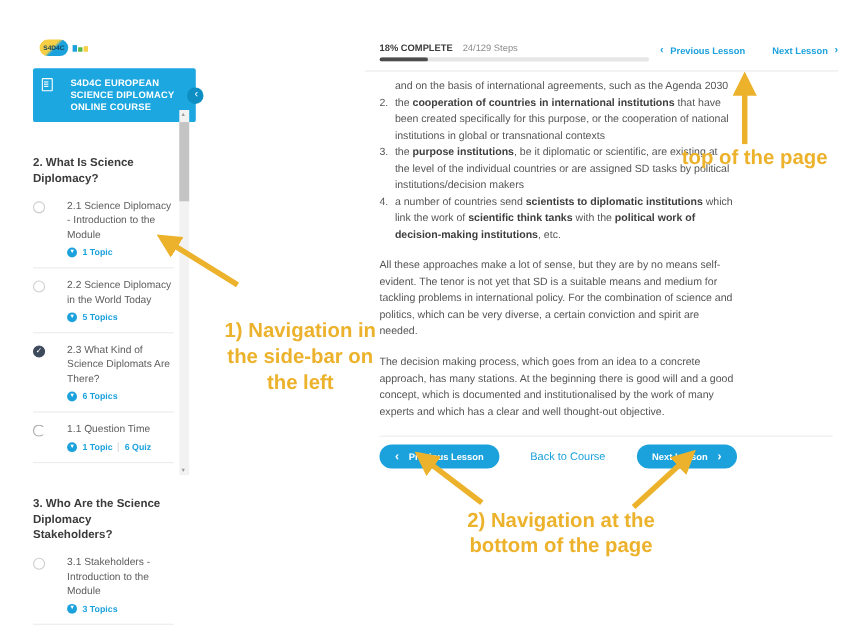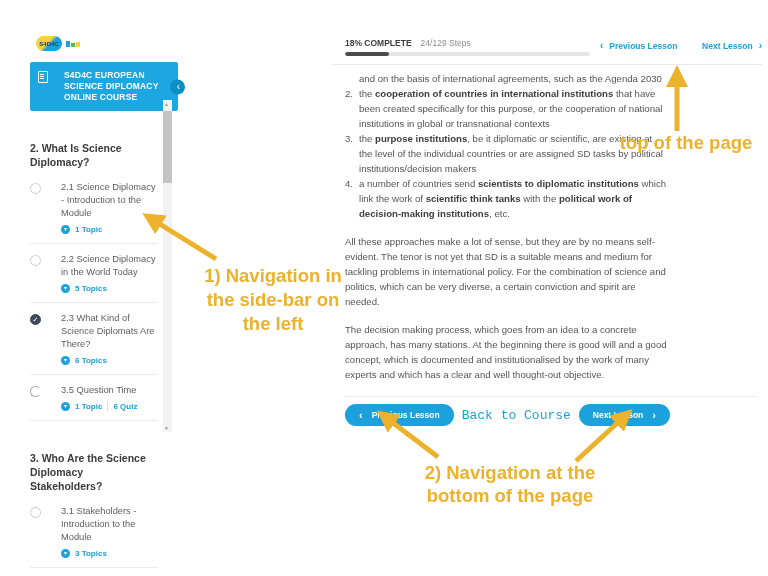--- a/index.html
+++ b/index.html
@@ -60,25 +60,25 @@
   .content{position:absolute;left:345px;top:71px;width:412px;font-size:9.6px;color:#555;line-height:15px;}
   .c-wrap{width:322px;}
   .c-row{display:flex;}
   .c-num{width:14px;flex:none;}
   .c-text b,.c-text strong{color:#3e3e3e;}
   .c-para{margin-top:13px;}
   .footer-divider{margin-top:14px;height:1px;background:#ececec;width:412px;}
   .footer-nav{display:flex;align-items:center;justify-content:space-between;width:325px;margin-top:7px;}
   .pill{display:flex;align-items:center;gap:9px;background:#1ba1dc;color:#fff;border:none;border-radius:12px;height:22px;padding:0 14px;font-family:inherit;font-size:8.5px;font-weight:bold;cursor:pointer;}
   .pill .chev{font-size:11px;line-height:8px;}
-  .back-link{color:#1ba1dc;font-size:13px;cursor:pointer;text-decoration:none;font-family:Liberation Mono, monospace;}
+  .back-link{color:#1ba1dc;font-size:10px;cursor:pointer;text-decoration:none;}
 
   
   .ann{position:absolute;color:#ecb22c;font-weight:bold;font-size:18.5px;text-align:center;}
-  .ann1{left:183px;top:264px;width:180px;line-height:24px;}
+  .ann1{left:183px;top:288px;width:180px;line-height:24px;}
   .ann2{left:410px;top:461px;width:200px;line-height:23px;}
   .ann3{left:606px;top:132px;width:160px;line-height:21px;}
   .arrows{position:absolute;left:0;top:0;pointer-events:none;}
 </style>
 </head>
 <body>
 
 <div class="page">
 
   <div class="logo">
@@ -128,21 +128,21 @@
             <div class="sb-title">2.3 What Kind of Science Diplomats Are There?</div>
             <div class="sb-badges">
               <span class="badge-icon">▾</span>
               <span class="badge-label">6 Topics</span>
             </div>
           </div>
         </div>
         <div class="sb-item">
           <span class="sb-status in-progress"></span>
           <div class="sb-item-body">
-            <div class="sb-title">3.5 Question Time</div>
+            <div class="sb-title">1.1 Question Time</div>
             <div class="sb-badges">
               <span class="badge-icon">▾</span>
               <span class="badge-label">1 Topic</span>
               <span class="badge-sep"></span>
               <span class="badge-label">6 Quiz</span>
             </div>
           </div>
         </div>
         <div class="sb-heading">3. Who Are the Science Diplomacy Stakeholders?</div>
         <div class="sb-item">

